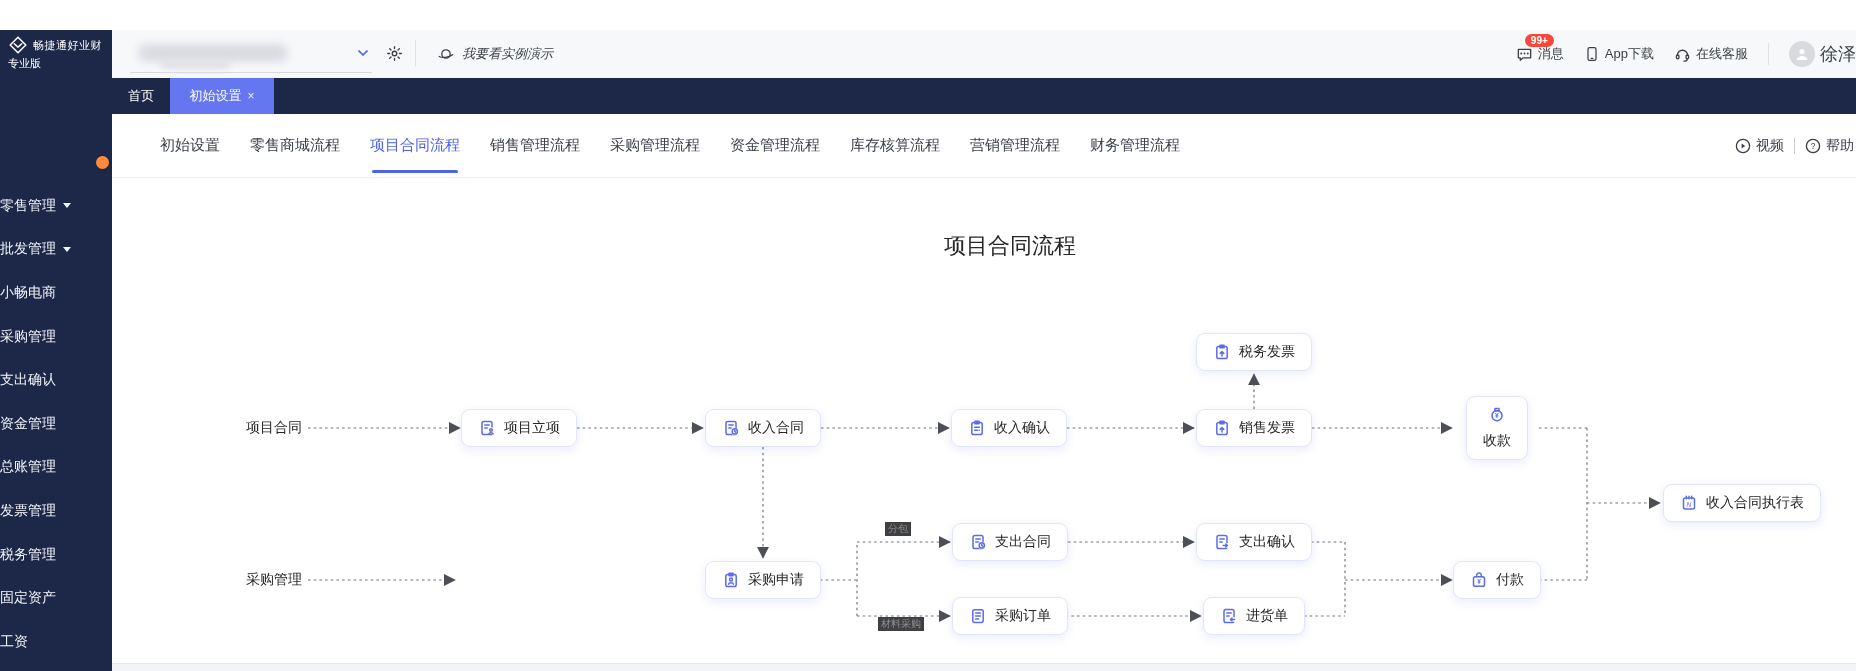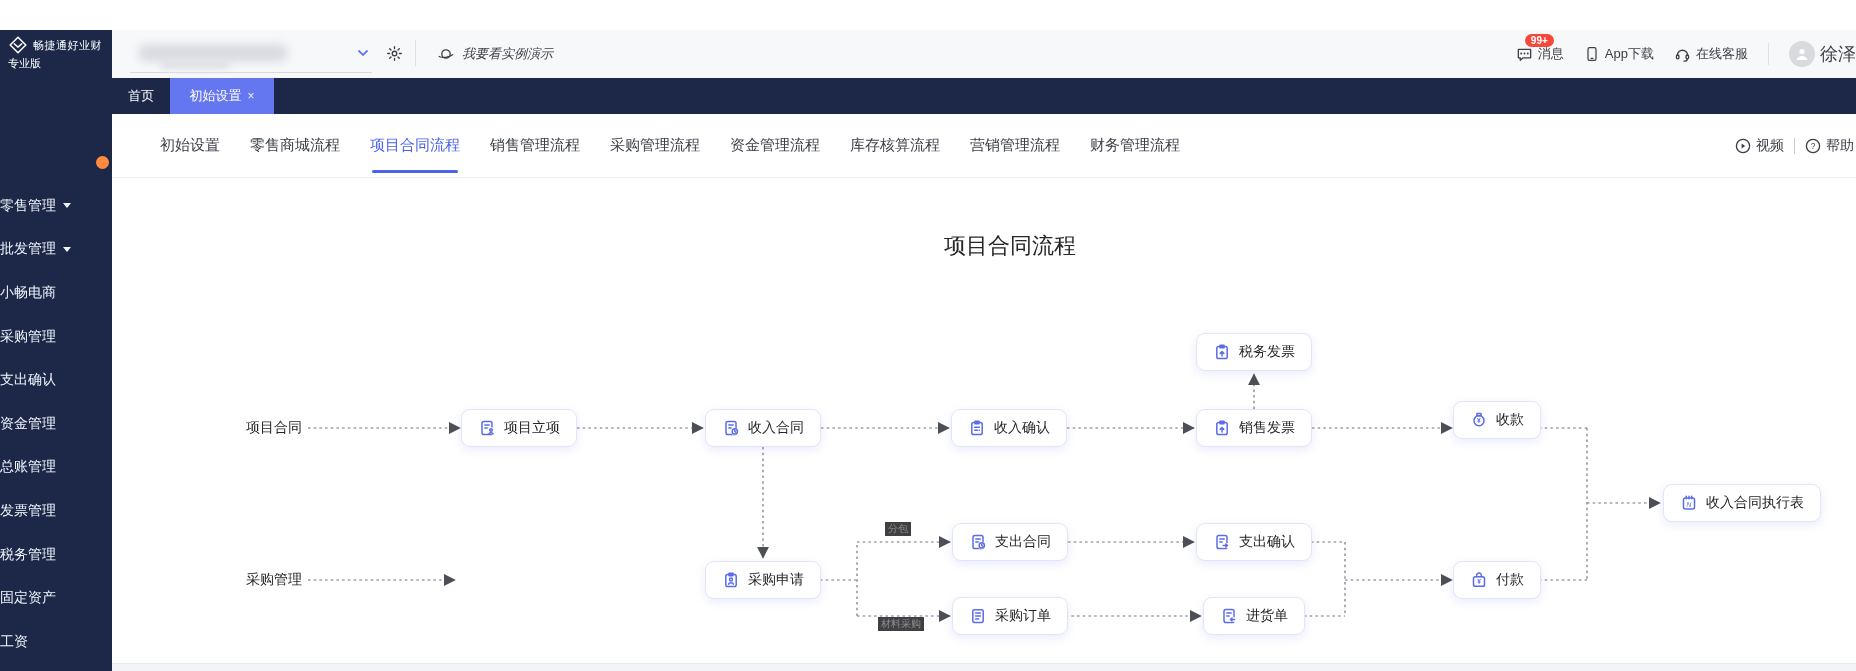--- a/index.html
+++ b/index.html
@@ -316,21 +316,21 @@
   <div class="node" style="left:1142px;top:250px;">
     <span>
       <svg class="ic" width="18" height="18" viewBox="0 0 18 18" fill="none" stroke="#5b6ce6" stroke-width="1.5" stroke-linecap="round" stroke-linejoin="round">
         <rect x="3.8" y="3.5" width="10.4" height="12" rx="1.8"></rect>
         <path d="M7 2.2h4v2.6H7z"></path>
         <path d="M9 13V8.6M7.2 10.4L9 8.6l1.8 1.8"></path>
       </svg>
     </span>
     <span>销售发票</span>
   </div>
-  <div class="node" style="left:1385px;top:242px;">
+  <div class="node" style="left:1385px;top:250px;flex-direction:column;">
     <span>
       <svg class="ic" width="18" height="18" viewBox="0 0 18 18" fill="none" stroke="#5b6ce6" stroke-width="1.5" stroke-linecap="round" stroke-linejoin="round">
         <path d="M7 2.5h4v2.3H7z"></path>
         <path d="M6.7 4.8h4.6c1.7 1.2 2.7 3 2.7 4.9a5 5 0 01-10 0c0-1.9 1-3.7 2.7-4.9z"></path>
         <text x="9" y="12.4" font-size="6.8" text-anchor="middle" fill="#5b6ce6" stroke="none" font-weight="bold">¥</text>
       </svg>
     </span>
     <span>收款</span>
   </div>
 

